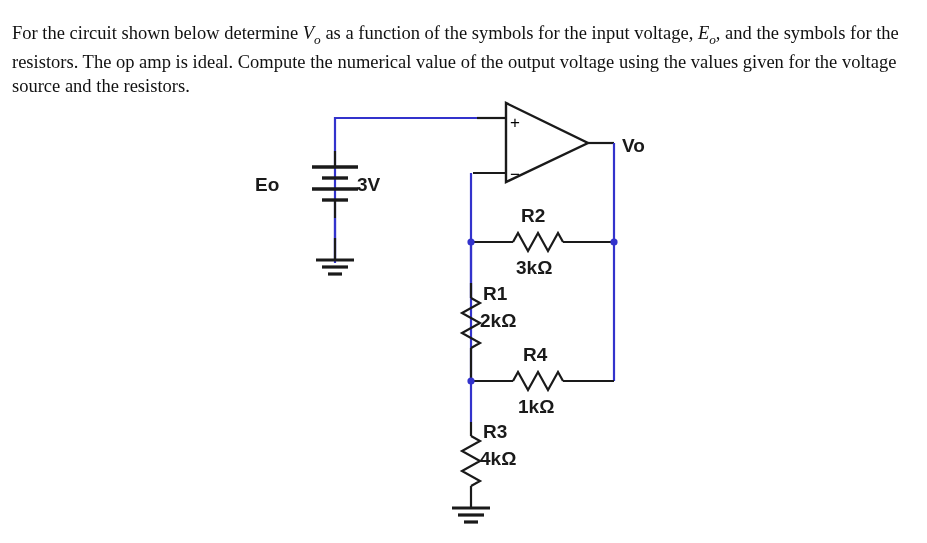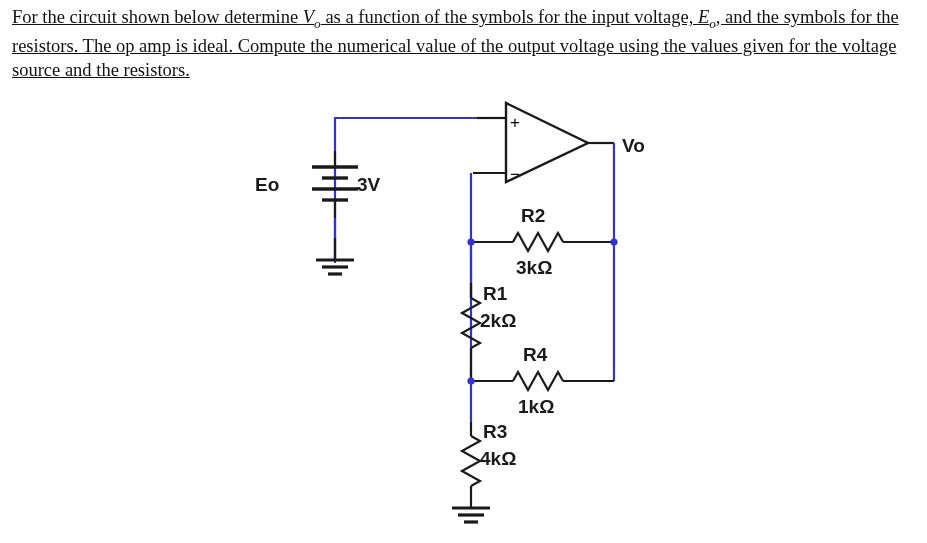--- a/index.html
+++ b/index.html
@@ -10,28 +10,27 @@
   body {
     width: 927px;
     height: 543px;
     position: relative;
     overflow: hidden;
     font-family: "Liberation Serif", serif;
   }
   #problem-statement {
     position: absolute;
     left: 12px;
-    top: 6px;
+    top: 22px;
     width: 906px;
     font-family: "Liberation Serif", serif;
     font-size: 18.5px;
     line-height: 23.5px;
     color: #111111;
     text-align: left;
-    text-decoration: underline;
   }
   #problem-statement .var {
     font-family: "Liberation Serif", serif;
     font-style: italic;
   }
   #problem-statement .sub {
     font-size: 0.72em;
     vertical-align: sub;
     font-style: italic;
   }

